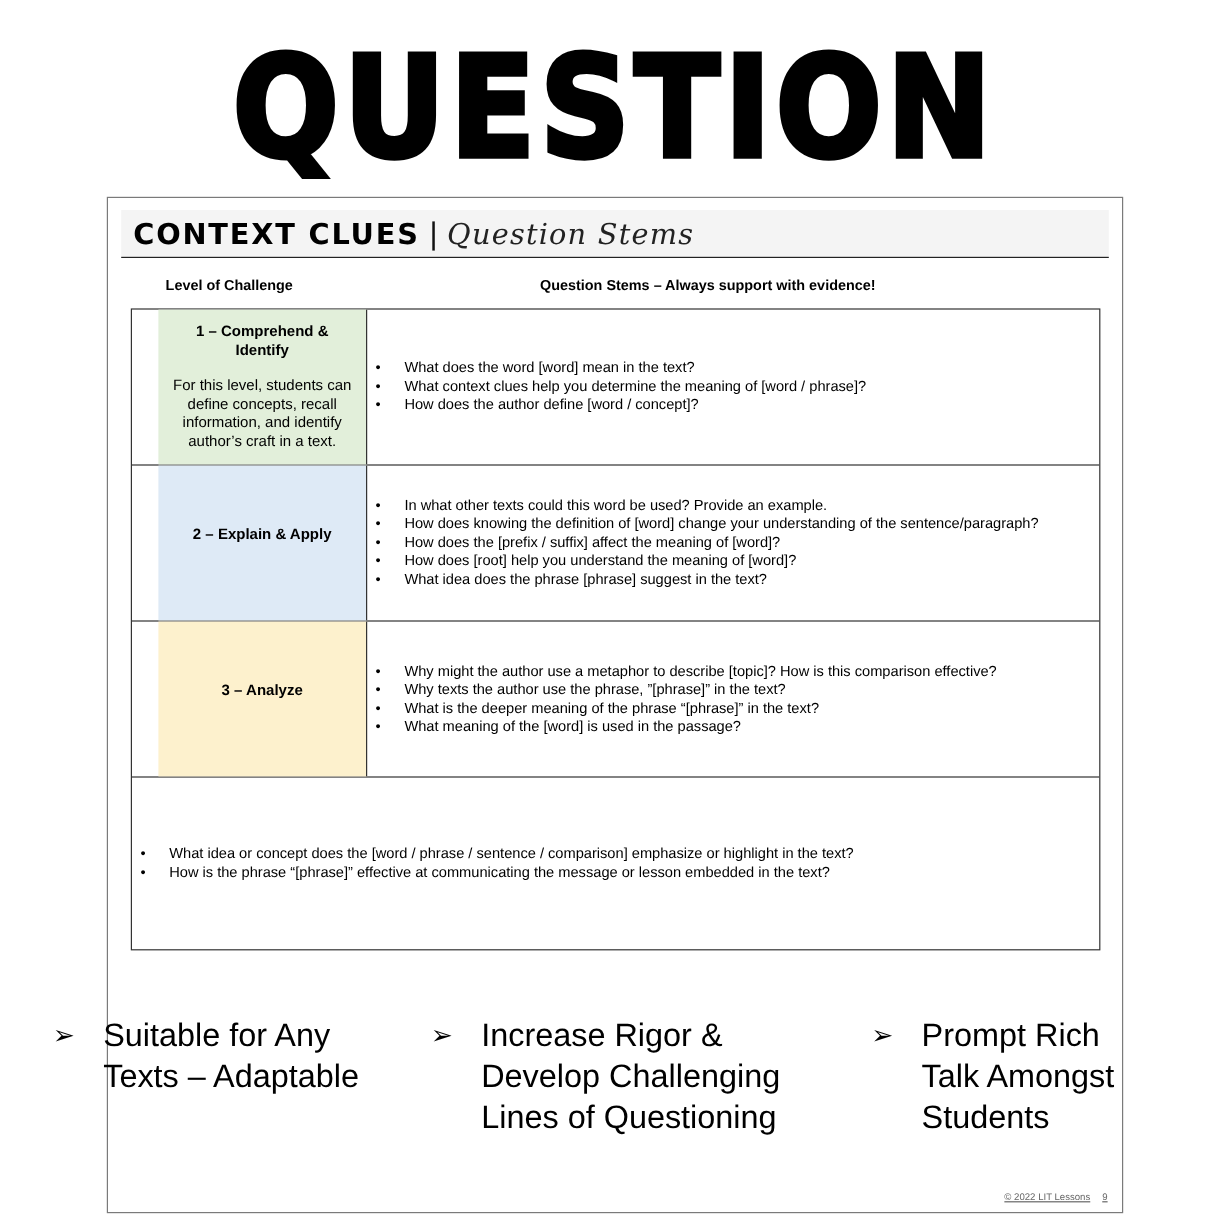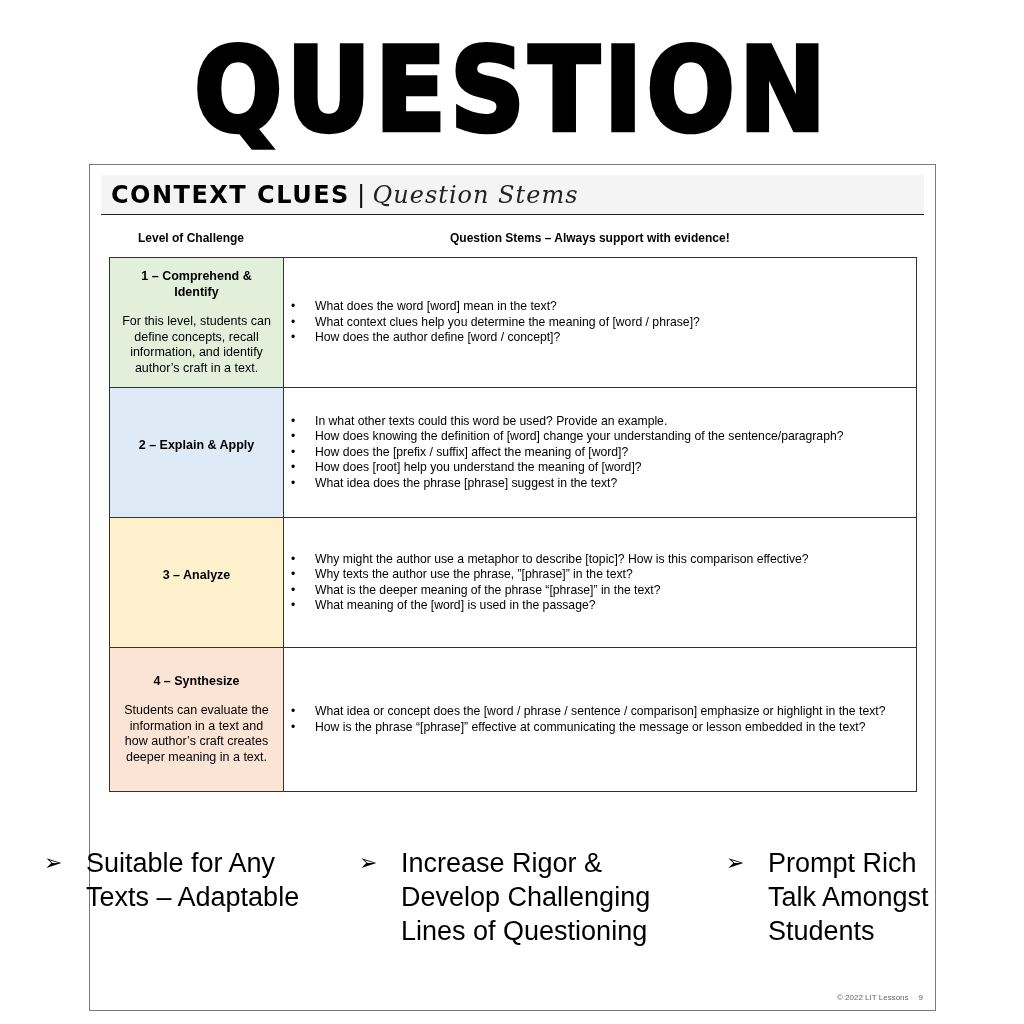--- a/index.html
+++ b/index.html
@@ -48,34 +48,34 @@
       position: absolute; left: 19px; top: 92px; width: 808px;
       border: 1.5px solid #333;
       border-collapse: collapse;
     }
     .row { display: flex; border-bottom: 1px solid #333; }
     .row:last-child { border-bottom: none; }
     .level-cell {
       width: 174px; border-right: 1px solid #333;
       display: flex; flex-direction: column; justify-content: center; align-items: center;
       text-align: center; padding: 6px 8px;
-      font-size: 12.5px; line-height: 15.5px;
+      font-size: 12.5px; line-height: 15.5px; margin-left: 22px;
     }
     .level-title { font-weight: bold; margin-bottom: 14px; }
     .level-desc { }
     .stems-cell {
       flex: 1; display: flex; flex-direction: column; justify-content: center;
       padding: 0 12px 0 6px; font-size: 12.2px; line-height: 15.4px;
     }
     .stem { display: flex; }
     .stem .bullet { width: 25px; flex: none; text-align: left; padding-left: 1px; }
     .stem .txt { flex: 1; }
 
     .footer-note {
-      position: absolute; right: 12px; bottom: 8px; font-size: 8px; color: #666;
+      position: absolute; right: 12px; bottom: 8px; font-size: 8px; color: #666; text-decoration: underline;
     }
     .footer-note .pg { margin-left: 10px; }
 
     .feature {
       position: absolute; top: 846px; display: flex;
       font-size: 27px; line-height: 34px;
     }
     .feature .arrow { width: 42px; font-size: 22px; line-height: 34px; }
     .feature .ftxt { white-space: pre-line; }
   </style>
@@ -162,24 +162,20 @@
             <span class="txt">What is the deeper meaning of the phrase “[phrase]” in the text?</span>
           </div>
         <div class="stem">
             <span class="bullet">•</span>
             <span class="txt">What meaning of the [word] is used in the passage?</span>
           </div>
       </div>
     </div>
 
     <div class="row" style="height:143px">
-      <div class="level-cell" style="background:#fbe4d6">
-        <div class="level-title">4 – Synthesize</div>
-        <div class="level-desc">Students can evaluate the information in a text and how author’s craft creates deeper meaning in a text.</div>
-      </div>
       <div class="stems-cell">
         <div class="stem">
             <span class="bullet">•</span>
             <span class="txt">What idea or concept does the [word / phrase / sentence / comparison] emphasize or highlight in the text?</span>
           </div>
         <div class="stem">
             <span class="bullet">•</span>
             <span class="txt">How is the phrase “[phrase]” effective at communicating the message or lesson embedded in the text?</span>
           </div>
       </div>

